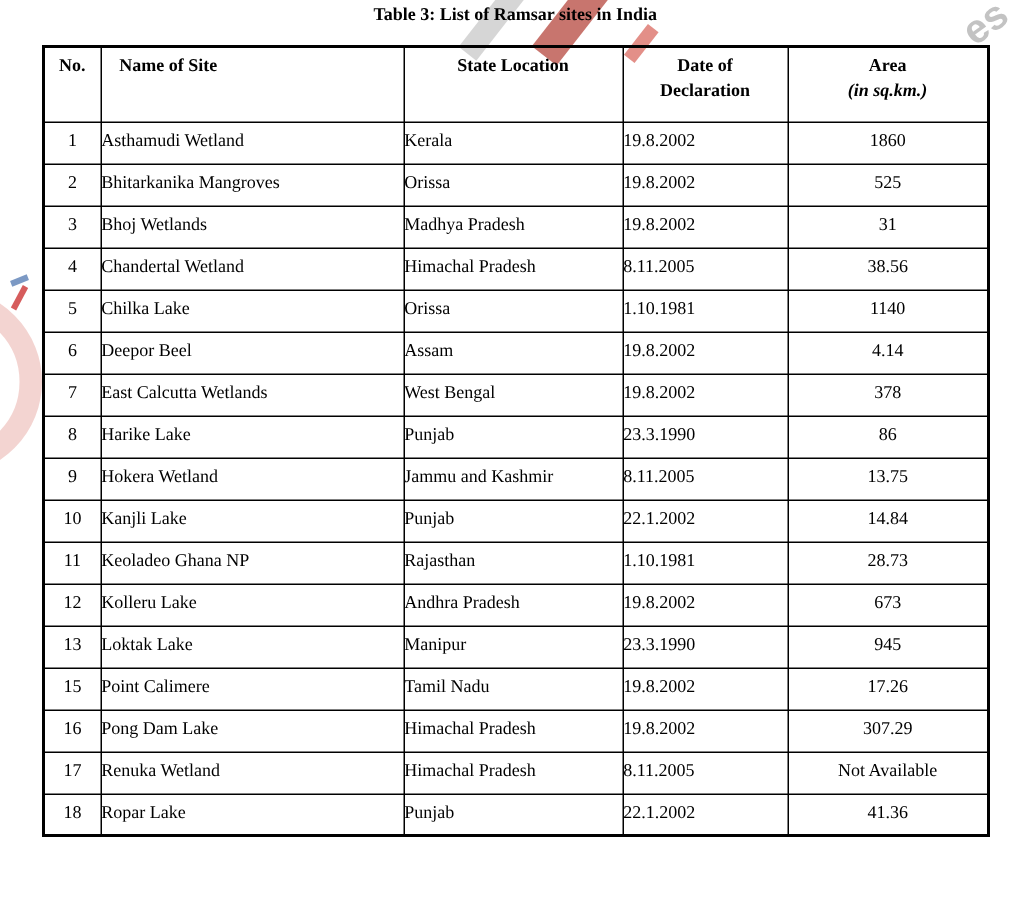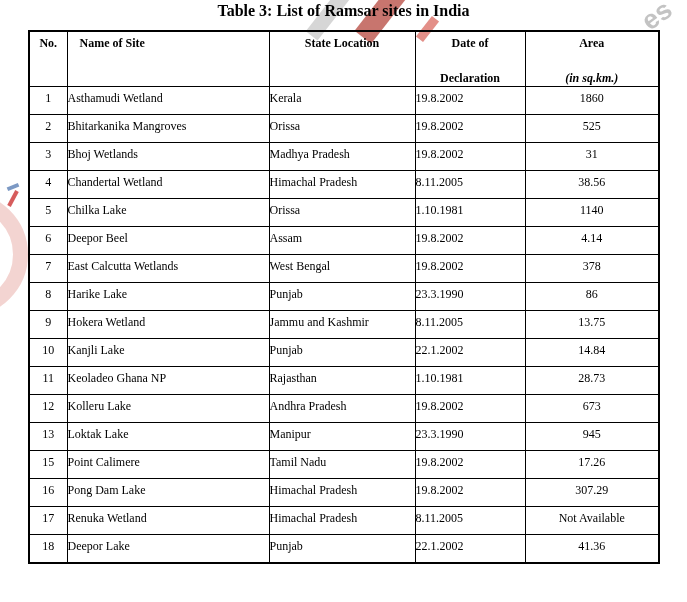--- a/index.html
+++ b/index.html
@@ -48,21 +48,21 @@
   .wm-bird-blue{
     left:7px;top:185px;width:12px;height:4px;
     background:var(--wm-birdblue,#5b7fb5);opacity:.8;
     transform:rotate(-22deg);
   }
   
   .doc-title{
     position:absolute;z-index:2;
     left:0;top:2px;width:100%;
     text-align:center;
-    font-weight:700;font-size:16px;
+    font-weight:700;font-size:12px;
   }
   
   table.ramsar{
     position:absolute;z-index:1;
     left:28px;top:30px;
     width:630px;
     border-collapse:collapse;
     table-layout:fixed;
     background:transparent;
     font-size:12px;
@@ -78,21 +78,21 @@
   }
   table.ramsar{border:2px solid #000;}
   table.ramsar thead th{height:50px;font-weight:700;text-align:center;}
   table.ramsar thead th.col-name{text-align:left;padding-left:12px;}
   table.ramsar tbody td{height:28px;}
   td.col-no{text-align:center;font-weight:700;}
   td.col-name{padding-left:12px;}
   td.col-state{padding-left:8px;margin-left:44px;}
   td.col-date{padding-left:8px;}
   td.col-area{text-align:center;padding-right:10px;}
-  .hdr-line2{display:block;margin-top:20px;}
+  .hdr-line2{display:block;margin-top:2px;}
   .italic{font-style:italic;}
 </style>
 </head>
 <body>
 
 <div class="page" style="--wm-gray: #b5b5b5; --wm-red: #b03a30; --wm-lightred: #d96a60; --wm-pink: #eab0ac; --wm-birdred: #cc3333; --wm-birdblue: #5b7fb5;">
 
   <div class="wm wm-stroke-gray"></div>
   <div class="wm wm-stroke-red"></div>
   <div class="wm wm-stroke-red-small"></div>
@@ -234,21 +234,21 @@
         </tr>
         <tr>
           <td class="col-no">17</td>
           <td class="col-name">Renuka Wetland</td>
           <td class="col-state">Himachal Pradesh</td>
           <td class="col-date">8.11.2005</td>
           <td class="col-area">Not Available</td>
         </tr>
         <tr>
           <td class="col-no">18</td>
-          <td class="col-name">Deepor Lake</td>
+          <td class="col-name">Ropar Lake</td>
           <td class="col-state">Punjab</td>
           <td class="col-date">22.1.2002</td>
           <td class="col-area">41.36</td>
         </tr>
       </tbody>
   </table>
 
 </div>
 
 </body></html>

